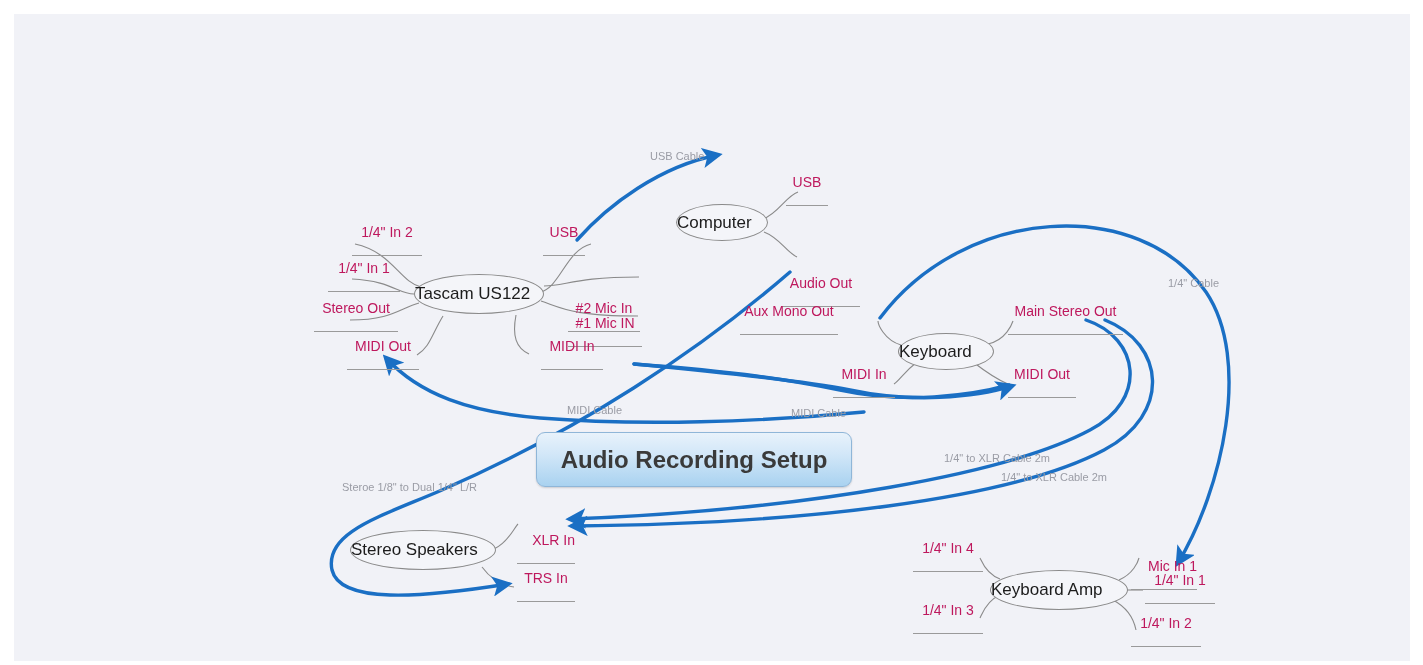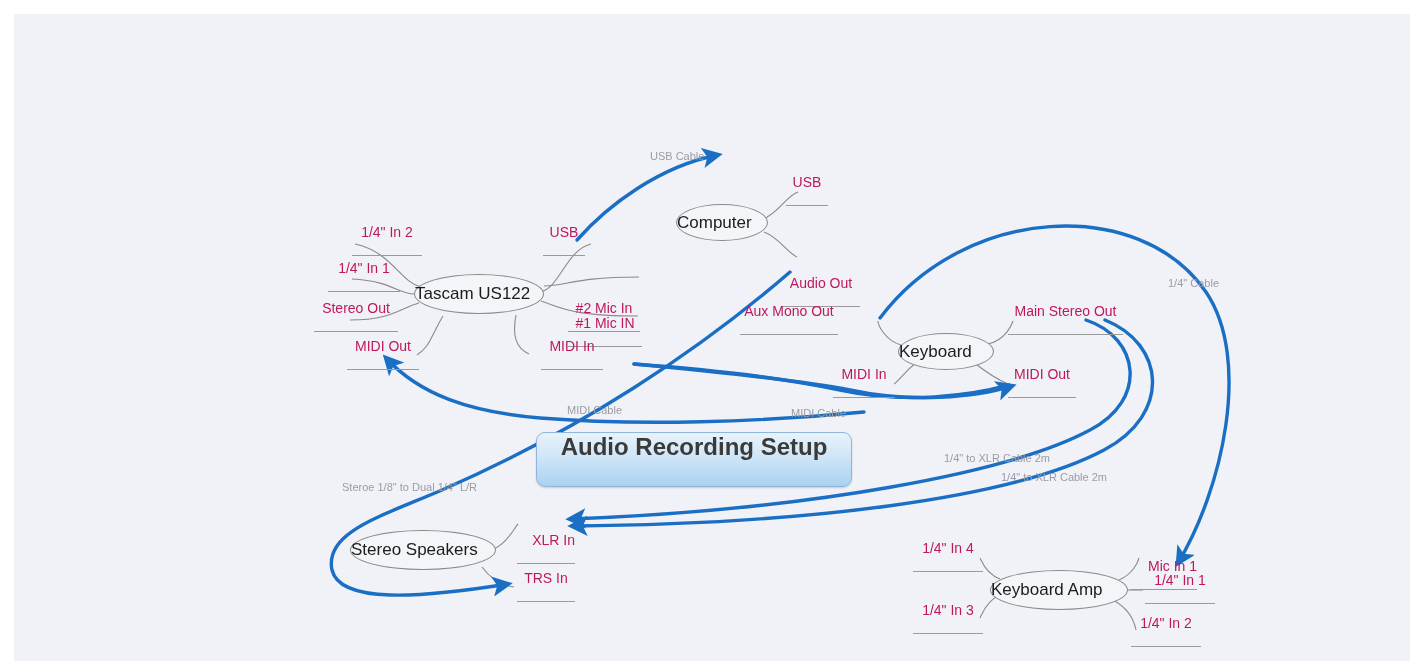--- a/index.html
+++ b/index.html
@@ -65,21 +65,21 @@
     position: absolute;
     left: 536px;
     top: 432px;
     width: 316px;
     height: 55px;
     border-radius: 9px;
     border: 1px solid #8fb6d8;
     background: linear-gradient(to bottom, #e8f2fb 0%, #d2e7f8 40%, #a9d2f0 100%);
     box-shadow: 0 1px 2px rgba(0,0,0,0.16);
     display: flex;
-    align-items: flex-start;
+    align-items: center;
     justify-content: center;
     color: #3a3a3a;
     font-size: 24px;
     font-weight: bold;
     white-space: nowrap;
     box-sizing: border-box;
   }
 </style>
 </head>
 <body>

